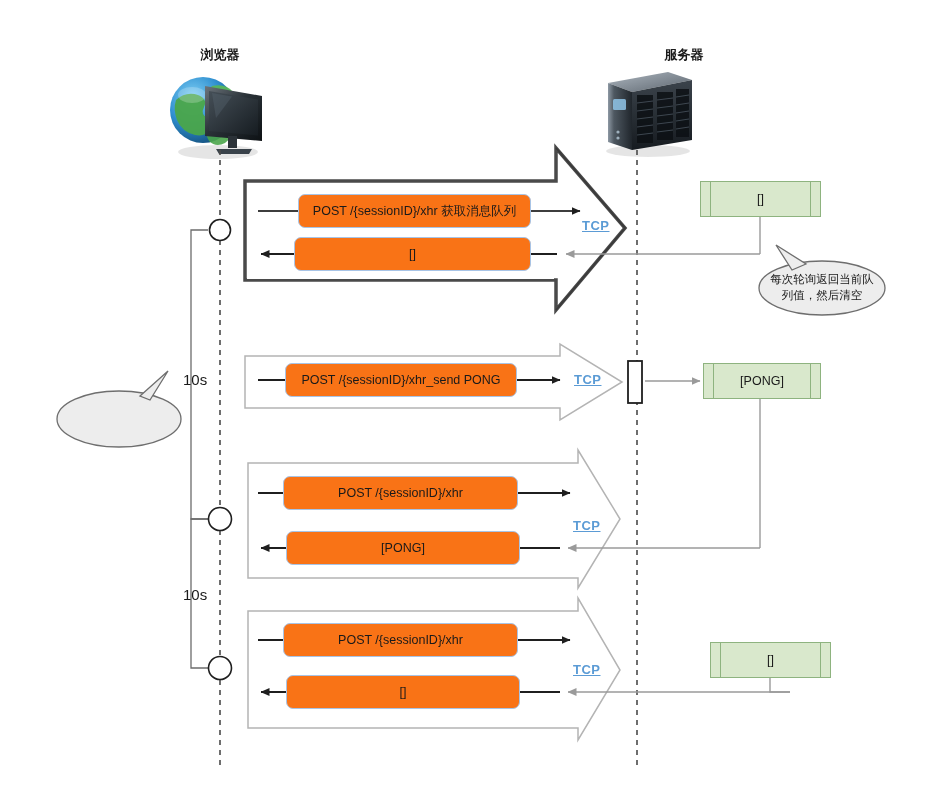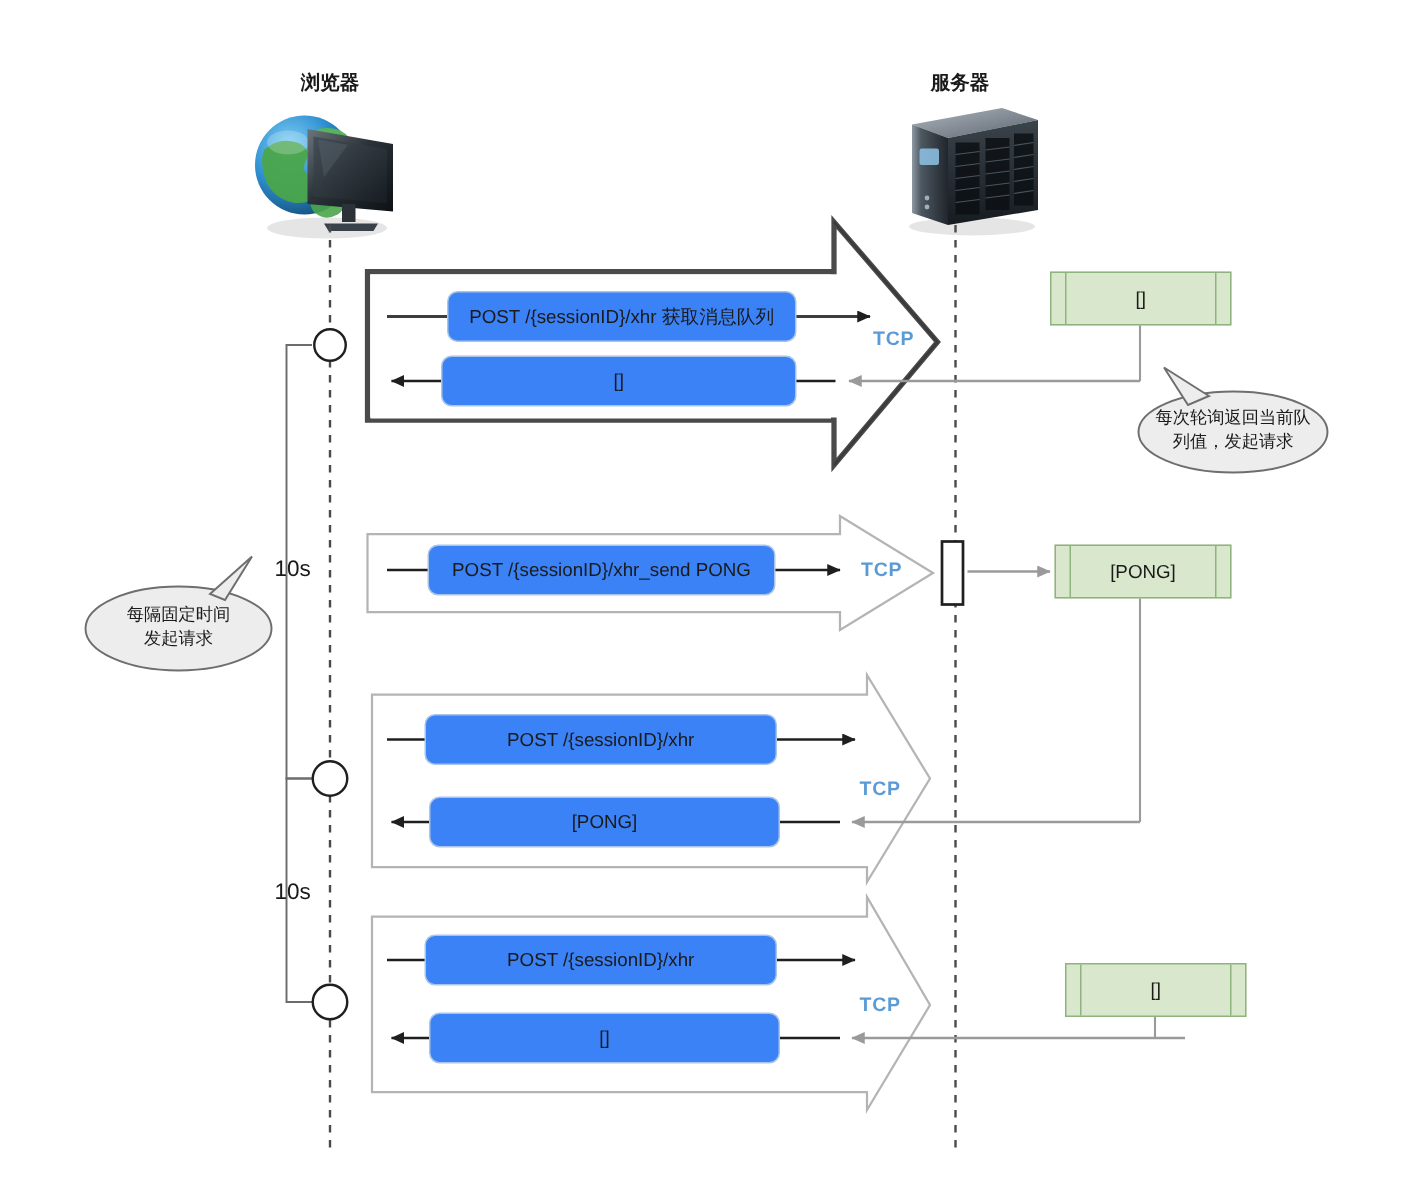--- a/index.html
+++ b/index.html
@@ -9,33 +9,33 @@
   svg#diagram{position:absolute;left:0;top:0;width:940px;height:799px;}
 
   .abs{position:absolute;}
 
   
   .actor-label{font-size:13px;font-weight:bold;color:#1a1a1a;text-align:center;
                white-space:nowrap;}
 
   
   .msgbox{position:absolute;box-sizing:border-box;
-          background:#3b82f6;border:1px solid #a8c4e6;border-radius:7px;
+          background:#f97316;border:1px solid #a8c4e6;border-radius:7px;
           display:flex;align-items:center;justify-content:center;
           font-size:12.5px;color:#1a1a1a;white-space:nowrap;}
 
   
   .qbox{position:absolute;box-sizing:border-box;
         background:#d9e8cc;border:1px solid #8eb37f;
         display:flex;align-items:center;justify-content:center;
         font-size:12.5px;color:#1a1a1a;}
 
   
   .tcp{position:absolute;font-size:13px;font-weight:bold;color:#5b9bd5;
-       letter-spacing:.5px;}
+       letter-spacing:.5px;text-decoration:underline;}
 
   
   .tick{position:absolute;font-size:15px;color:#1a1a1a;}
 
   
   .callout-text{position:absolute;text-align:center;font-size:11.5px;
                 color:#1a1a1a;line-height:1.35;white-space:pre-line;}
 
   
   .watermark{position:absolute;right:16px;bottom:18px;font-size:23px;
@@ -182,21 +182,21 @@
       <path d="M140,396 L168,371 L150,400 Z" fill="#ededed" stroke="#6e6e6e" stroke-width="1.3"></path>
     </g>
 
     <g>
       <ellipse cx="822" cy="288" rx="63" ry="27" fill="#ededed" stroke="#6e6e6e" stroke-width="1.3"></ellipse>
       <path d="M792,270 L776,245 L806,264 Z" fill="#ededed" stroke="#6e6e6e" stroke-width="1.3"></path>
     </g>
   </svg>
 
   <div class="actor-label abs" style="left:160px;top:46px;width:120px;">浏览器</div>
-  <div class="actor-label abs" style="left:580px;top:46px;width:120px;">服务器</div>
+  <div class="actor-label abs" style="left:624px;top:46px;width:120px;">服务器</div>
 
   <div class="msgbox" style="left:298px;top:194px;width:233px;height:34px;">POST /{sessionID}/xhr 获取消息队列</div>
   <div class="msgbox" style="left:294px;top:237px;width:237px;height:34px;">[]</div>
   <div class="tcp" style="left:582px;top:218px;">TCP</div>
 
   <div class="qbox" style="left:700px;top:181px;width:121px;height:36px;">
     <span class="abs" style="left:9px;top:0;bottom:0;width:1px;background:#8eb37f;"></span>
     <span>[]</span>
     <span class="abs" style="right:9px;top:0;bottom:0;width:1px;background:#8eb37f;"></span>
   </div>
@@ -220,19 +220,17 @@
 
   <div class="qbox" style="left:710px;top:642px;width:121px;height:36px;">
     <span class="abs" style="left:9px;top:0;bottom:0;width:1px;background:#8eb37f;"></span>
     <span>[]</span>
     <span class="abs" style="right:9px;top:0;bottom:0;width:1px;background:#8eb37f;"></span>
   </div>
 
   <div class="tick" style="left:183px;top:371px;">10s</div>
   <div class="tick" style="left:183px;top:586px;">10s</div>
 
-  <div class="callout-text" style="left:57px;top:403px;width:124px;">每隔固定时间
-发起请求</div>
   <div class="callout-text" style="left:760px;top:272px;width:124px;">每次轮询返回当前队
-列值，发起请求</div>
+列值，然后清空</div>
 
 
 </div>
 
 </body></html>

